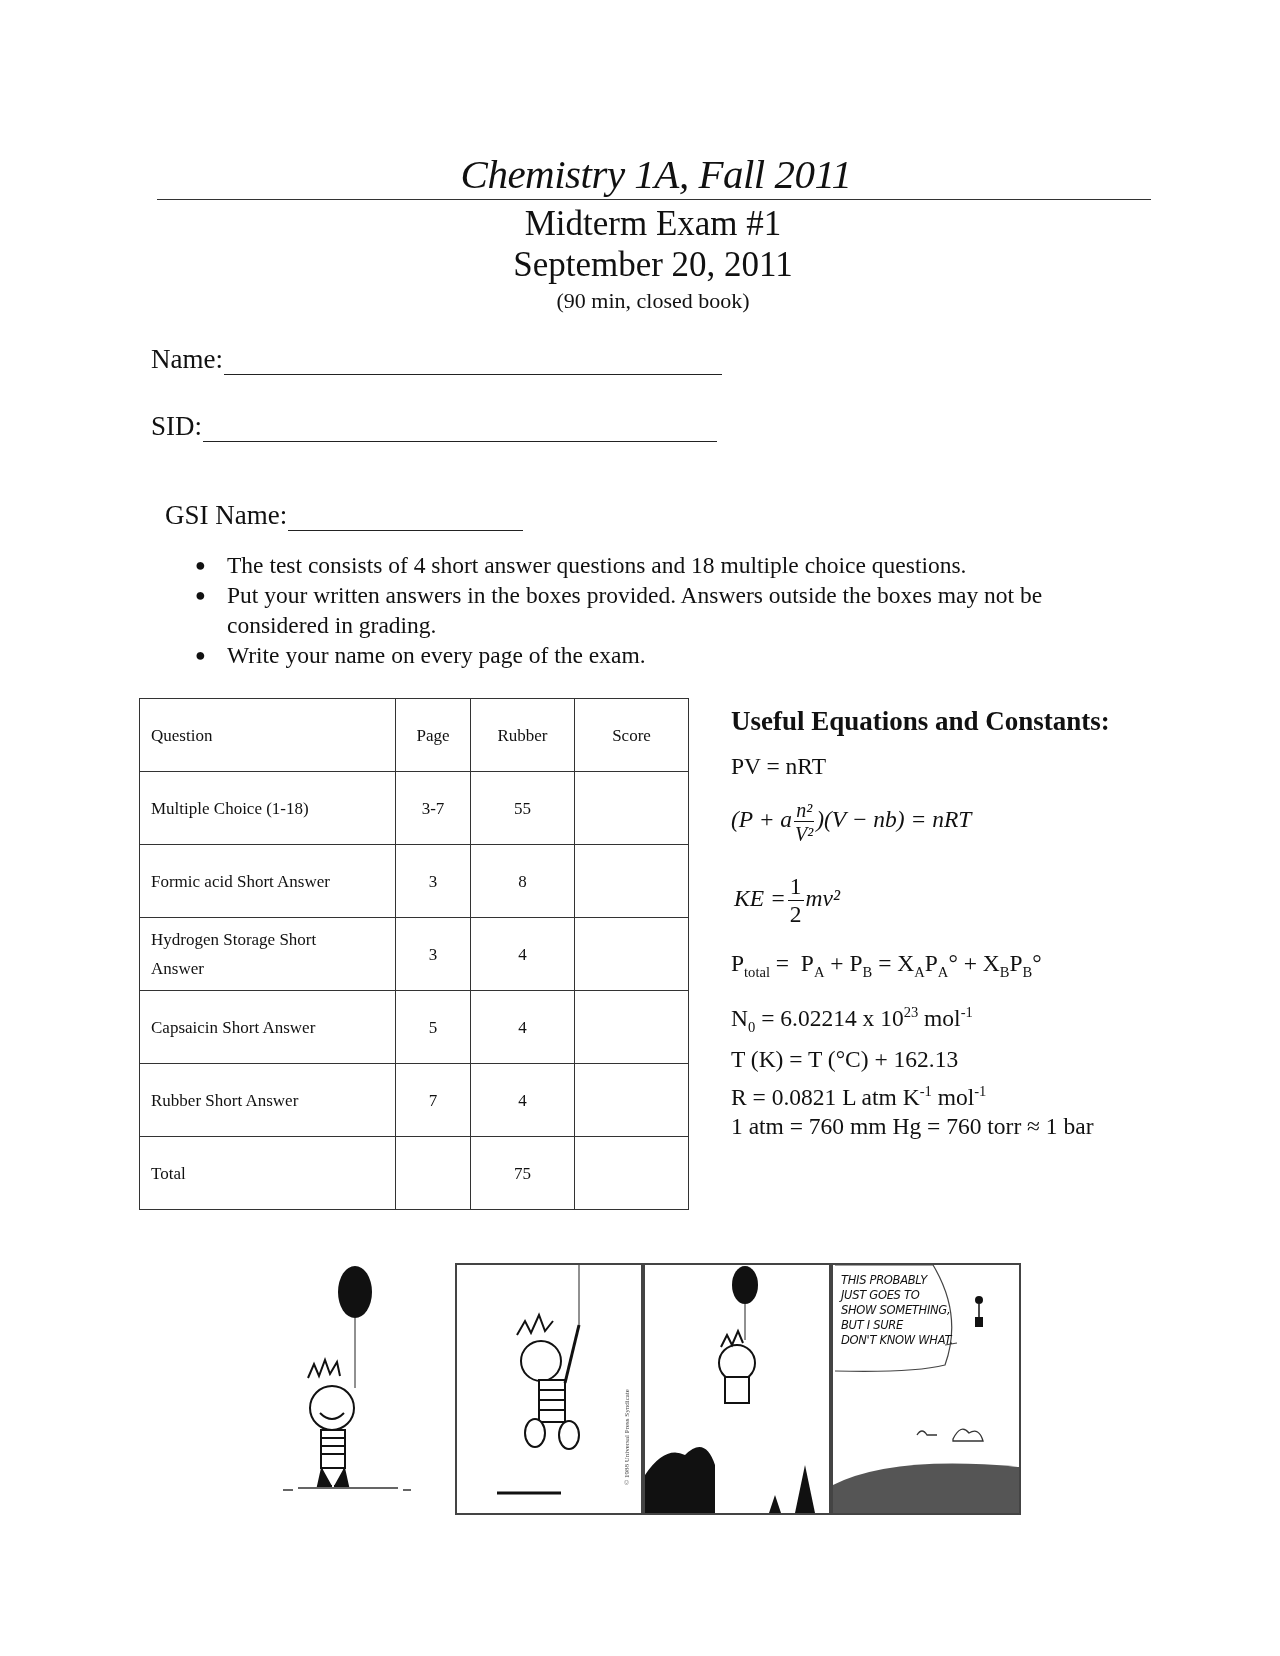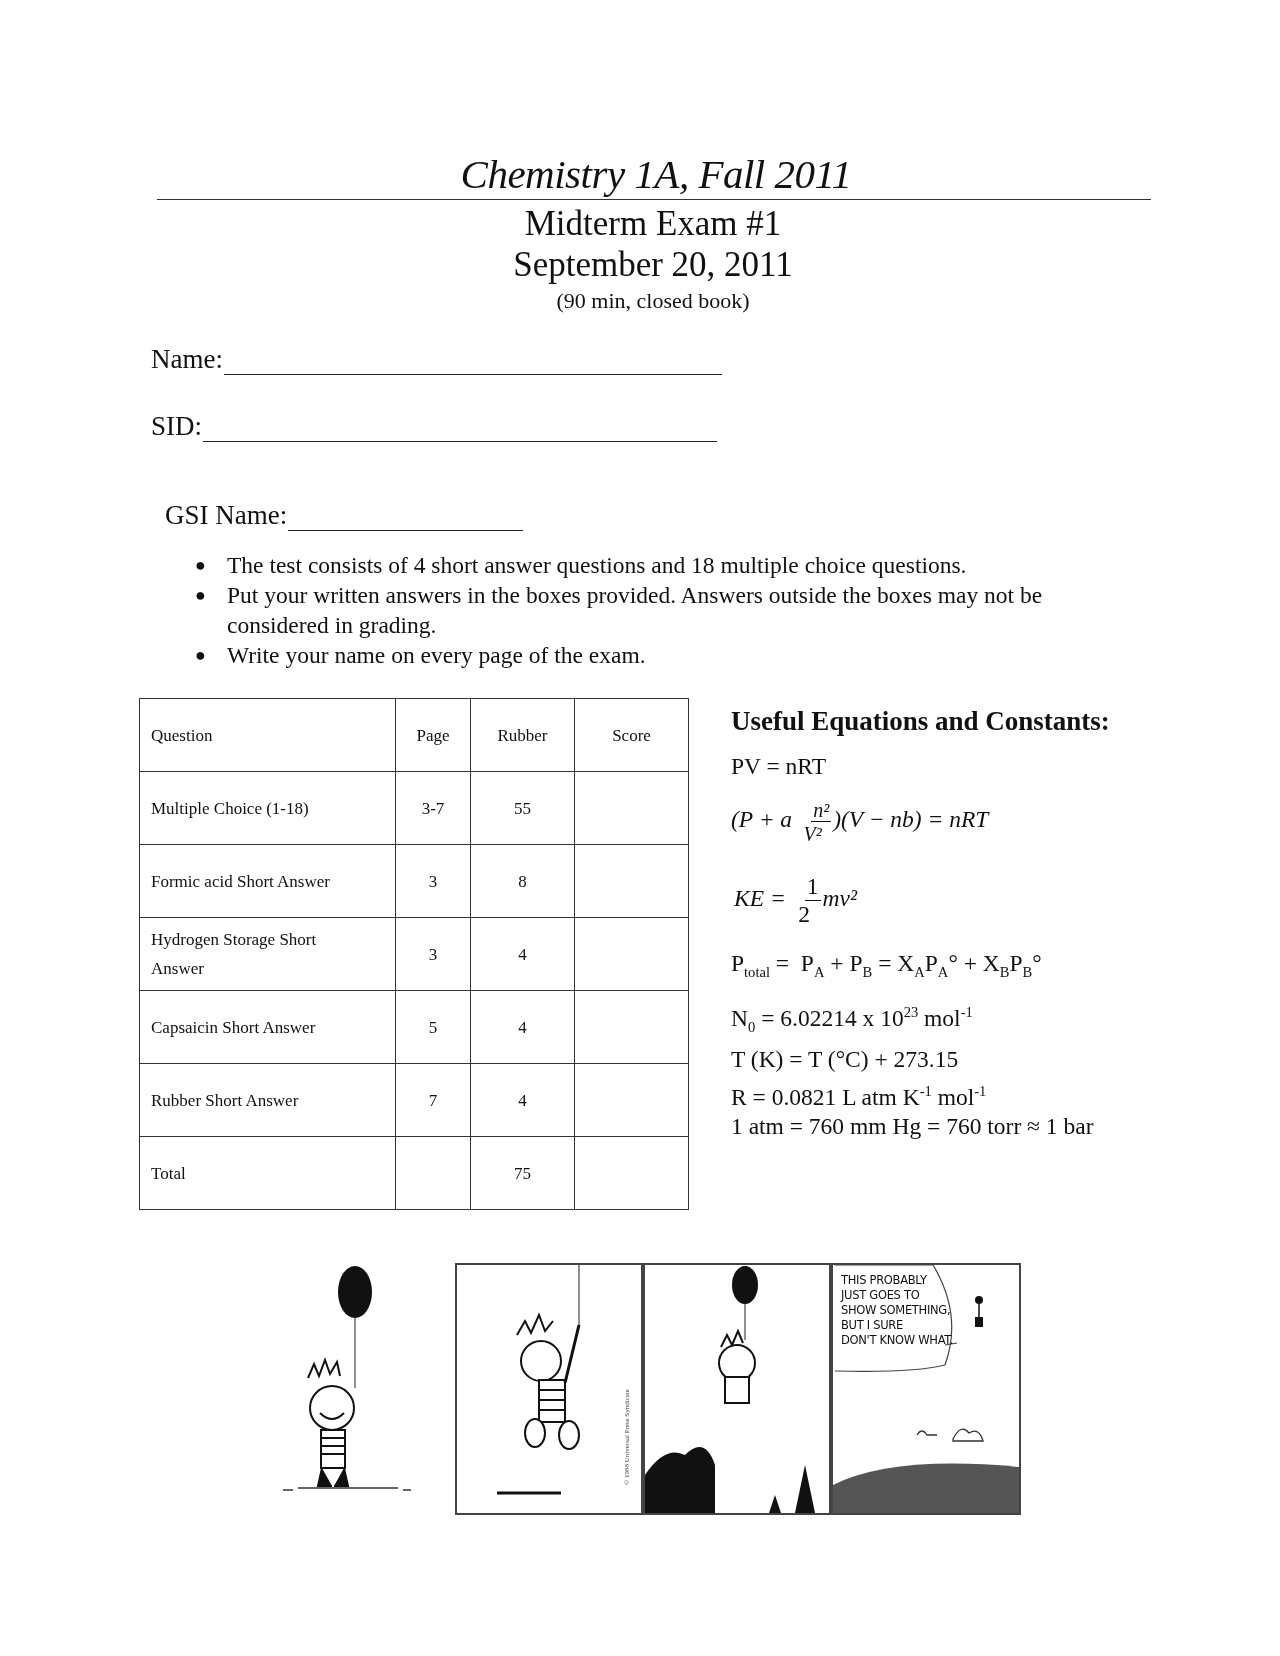--- a/index.html
+++ b/index.html
@@ -17,21 +17,21 @@
   ul.bullets li { position:relative; padding-left:32px; line-height:30px; }
   ul.bullets li .dot { position:absolute; left:0; top:0; font-size:18px; }
   table.score { position:absolute; left:139px; top:698px; border-collapse:collapse; font-size:17px; }
   table.score td { border:1.5px solid #333; height:72px; padding:0 11px; vertical-align:middle; line-height:29px; }
   table.score td.c { text-align:center; }
   .eq { left:731px; font-size:23.5px; white-space:nowrap; }
   .eqh { left:731px; top:706px; font-size:27px; font-weight:bold; }
   .it { font-style:italic; }
   sub, sup { font-size:62%; }
   .frac { display:inline-block; vertical-align:middle; text-align:center; line-height:1; margin:0 2px; }
-  .frac .n { display:block; border-bottom:1.2px solid #111; padding:0 2px 1px;margin-left:17px; }
+  .frac .n { display:block; border-bottom:1.2px solid #111; padding:0 2px 1px; }
   .frac .d { display:block; padding-top:2px; }
   .comic { left:278px; top:1258px; width:770px; height:260px; }
   .panel { position:absolute; top:5px; height:248px; border:2px solid #444; background:#fff; }
   .bubble { position:absolute; font-family:"DejaVu Sans", sans-serif; font-size:11.5px; line-height:15px; letter-spacing:-0.3px; color:#111; }
 </style>
 </head>
 <body>
 
 <div class="abs title">Chemistry 1A, Fall 2011</div>
 <div class="abs rule"></div>
@@ -118,21 +118,21 @@
 
 <div class="abs eq" style="top:950px;">
   P<sub>total</sub> =&nbsp; P<sub>A</sub> + P<sub>B</sub> = X<sub>A</sub>P<sub>A</sub>° + X<sub>B</sub>P<sub>B</sub>°
   
 </div>
 
 <div class="abs eq" style="top:1004px;">
   N<sub>0</sub> = 6.02214 x 10<sup>23</sup> mol<sup>-1</sup>
   
 </div>
-<div class="abs eq" style="top:1046px;">T (K) = T (°C) + 273.15</div>
+<div class="abs eq" style="top:1046px;">T (K) = T (°C) + 162.13</div>
 <div class="abs eq" style="top:1083px;">
   R = 0.0821 L atm K<sup>-1</sup> mol<sup>-1</sup>
   
 </div>
 <div class="abs eq" style="top:1075px;margin-top:38px;">1 atm = 760 mm Hg = 760 torr ≈ 1 bar</div>
 
 <div class="abs comic">
 
   <svg class="abs" style="left:0; top:0;" width="150" height="258">
     <ellipse cx="77" cy="34" rx="17" ry="26" fill="#111"></ellipse>
@@ -177,21 +177,21 @@
   <div class="panel" style="left:553px; width:186px;">
     <svg class="abs" width="186" height="248">
       <path d="M2 0 H100 Q130 50 112 100 Q80 108 2 106" fill="#fff" stroke="#444" stroke-width="1.2"></path>
       <path d="M112 80 L124 78" stroke="#444" stroke-width="1.2"></path>
       <circle cx="146" cy="35" r="4" fill="#111"></circle>
       <path d="M146 39 V52" stroke="#111" stroke-width="1.5"></path>
       <rect x="142" y="52" width="8" height="10" fill="#111"></rect>
       <path d="M84 170 q5-8 10 0 h10 M120 174 q8-16 16 -6 q10 -6 14 8 h-30 Z" fill="none" stroke="#333" stroke-width="1.3"></path>
       <path d="M0 220 q60 -30 186 -18 L186 248 L0 248 Z" fill="#555"></path>
     </svg>
-    <div class="bubble" style="left:8px; top:8px;">
+    <div class="bubble" style="left:8px; top:8px;font-style:italic;">
       <div>THIS PROBABLY</div>
       <div>JUST GOES TO</div>
       <div>SHOW SOMETHING,</div>
       <div>BUT I SURE</div>
       <div>DON'T KNOW WHAT.</div>
     </div>
   </div>
 </div>
 
 </body></html>

